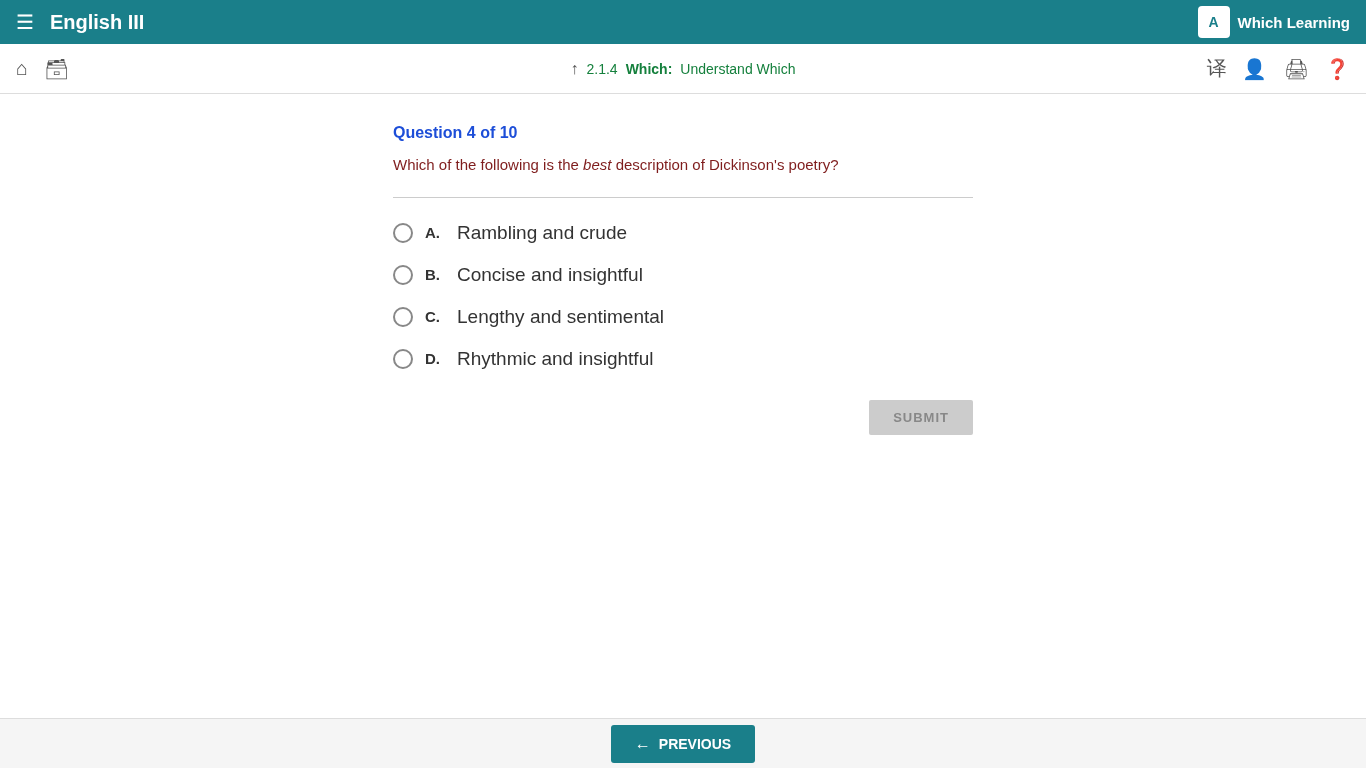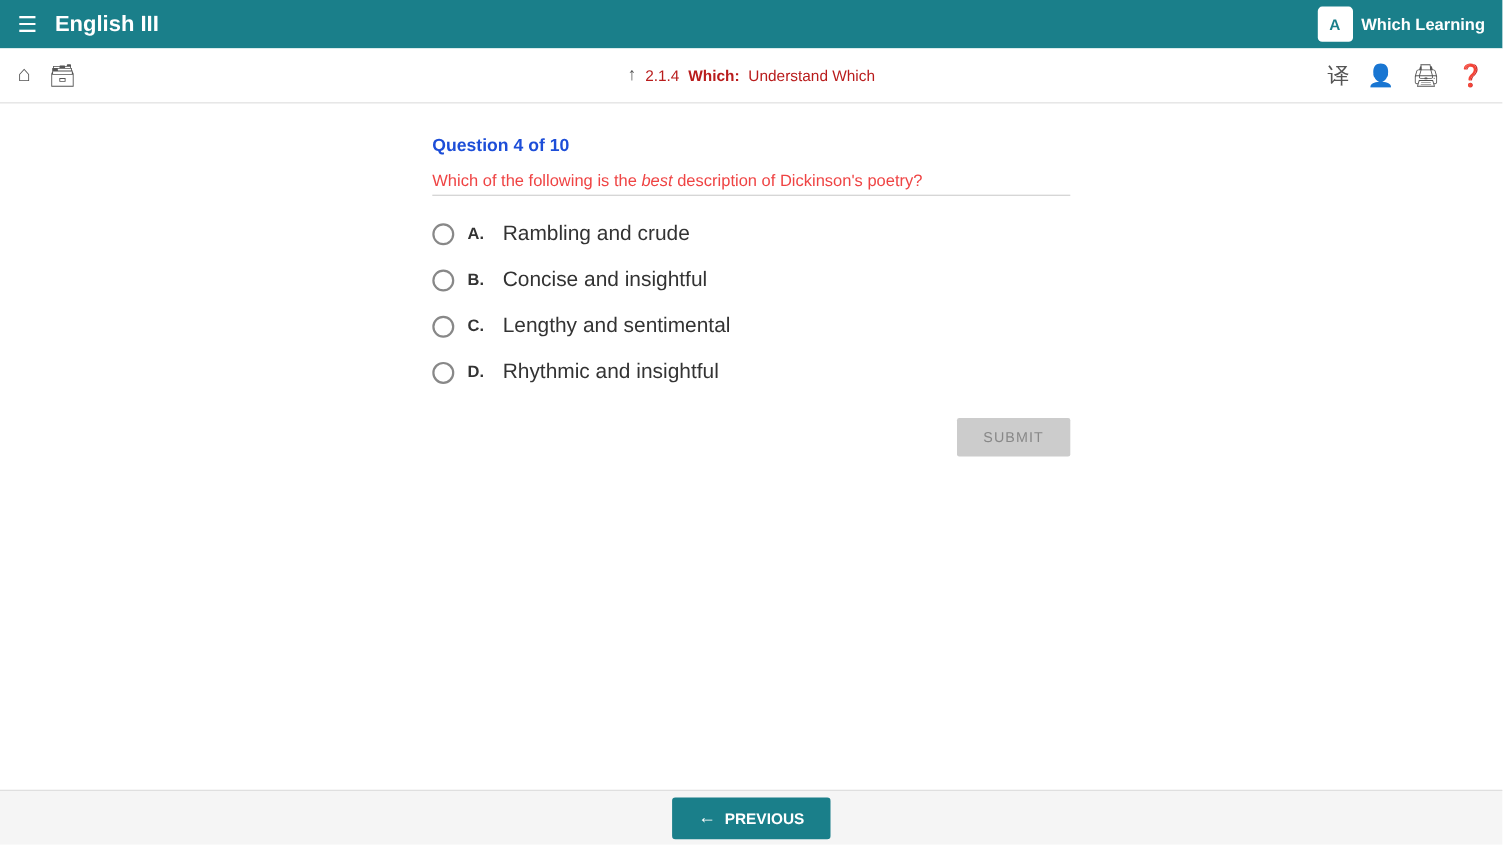--- a/index.html
+++ b/index.html
@@ -105,21 +105,21 @@
       transform: translateX(-50%);
     }
 
     .breadcrumb-up-icon {
       color: #555;
       font-size: 16px;
     }
 
     .breadcrumb-text {
       font-size: 14px;
-      color: #b91c1c;
+      color: #15803d;
     }
 
     .breadcrumb-quiz {
       font-weight: bold;
     }
 
     .secondary-nav-right {
       display: flex;
       align-items: center;
       gap: 16px;
@@ -144,21 +144,22 @@
 
     .question-header {
       font-size: 16px;
       font-weight: bold;
       color: #1d4ed8;
       margin-bottom: 12px;
     }
 
     .question-text {
       font-size: 15px;
-      color: #ef4444;
+      color: #7f1d1d;
+      margin-bottom: 20px;
       line-height: 1.5;
     }
 
     .question-text em {
       font-style: italic;
     }
 
     .divider {
       border: none;
       border-top: 1px solid #ccc;
@@ -206,21 +207,21 @@
       justify-content: flex-end;
       margin-top: 10px;
     }
 
     .submit-btn {
       background: #ccc;
       color: #888;
       border: none;
       padding: 10px 24px;
       font-size: 13px;
-      font-weight: normal;
+      font-weight: bold;
       letter-spacing: 1px;
       cursor: pointer;
       border-radius: 2px;
     }
 
     
     .bottom-bar {
       position: absolute;
       bottom: 0;
       left: 0;

